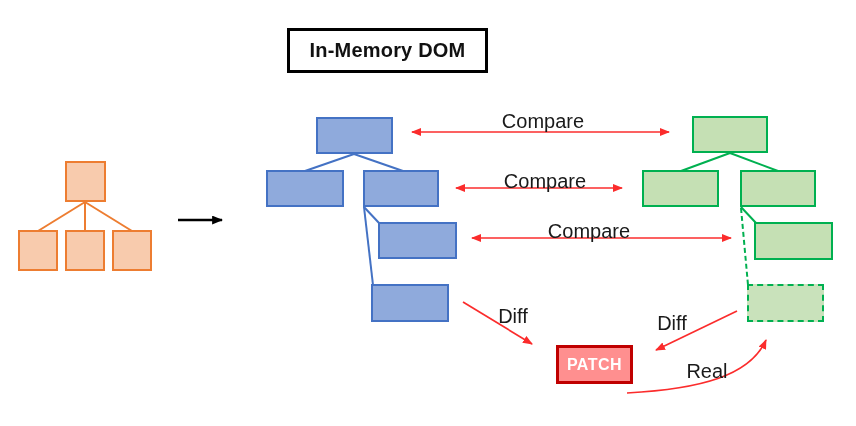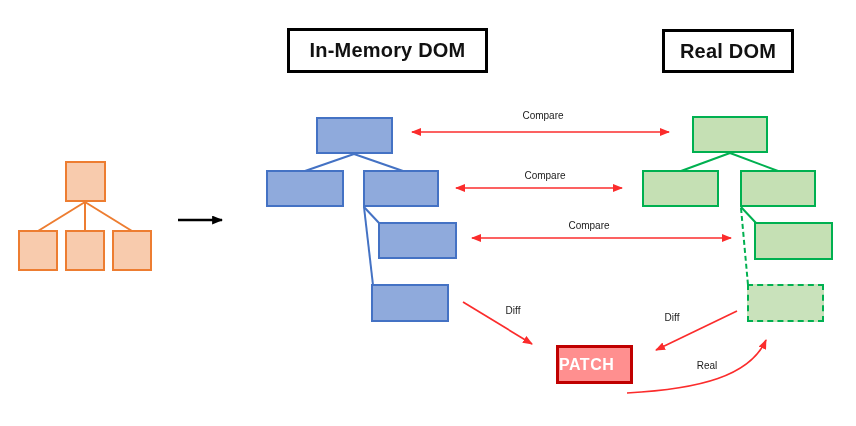--- a/index.html
+++ b/index.html
@@ -13,26 +13,26 @@
     border:3px solid #000;background:#fff;color:#111;
     display:flex;align-items:center;justify-content:center;
     font-weight:bold;font-size:20px;letter-spacing:0.2px;
   }
   .node-orange{border:2px solid #ED7D31;background:#F8CBAD;}
   .node-blue{border:2px solid #4472C4;background:#8FAADC;}
   .node-green{border:2px solid #00B050;background:#C5E0B4;}
   .node-green-dashed{border:2px dashed #00B050;background:#C9E2BB;}
   .patch-box{
     border:3px solid #C00000;background:#FF8F8F;color:#fff;
-    display:flex;align-items:center;
+    display:flex;align-items:center;justify-content:center;
     font-weight:bold;font-size:16px;letter-spacing:0.5px;
   }
   .lbl{
     position:absolute;transform:translateX(-50%);
-    font-size:10px;color:#1a1a1a;white-space:nowrap;line-height:1.1;
+    font-size:20px;color:#1a1a1a;white-space:nowrap;line-height:1.1;
   }
 </style>
 </head>
 <body>
 
 <div class="canvas">
 
   <svg class="wires" viewBox="0 0 856 426">
     <defs>
       <marker id="redArrow" viewBox="0 0 10 8" refX="9" refY="4" markerWidth="10" markerHeight="8" markerUnits="userSpaceOnUse" orient="auto-start-reverse">
@@ -75,23 +75,20 @@
       <line x1="463" y1="302" x2="532" y2="344" marker-end="url(#redArrow)"></line>
       <line x1="737" y1="311" x2="656" y2="350" marker-end="url(#redArrow)"></line>
     </g>
 
     <path d="M627,393 C700,389 750,376 766,340" fill="none" stroke="#FB2C2C" stroke-width="1.7" marker-end="url(#redArrow)"></path>
   </svg>
 
   <div class="box title-box" style="left:262px;top:28px;width:201px;height:45px;margin-left:25px;">
     <span>In-Memory DOM</span>
   </div>
-  <div class="box title-box" style="left:662px;top:29px;width:132px;height:44px;">
-    <span>Real DOM</span>
-  </div>
 
   <div class="box node-orange" style="left:65px;top:161px;width:41px;height:41px;"></div>
   <div class="box node-orange" style="left:18px;top:230px;width:40px;height:41px;"></div>
   <div class="box node-orange" style="left:65px;top:230px;width:40px;height:41px;"></div>
   <div class="box node-orange" style="left:112px;top:230px;width:40px;height:41px;"></div>
 
   <div class="box node-blue" style="left:316px;top:117px;width:77px;height:37px;"></div>
   <div class="box node-blue" style="left:266px;top:170px;width:78px;height:37px;"></div>
   <div class="box node-blue" style="left:363px;top:170px;width:76px;height:37px;"></div>
   <div class="box node-blue" style="left:378px;top:222px;width:79px;height:37px;"></div>

